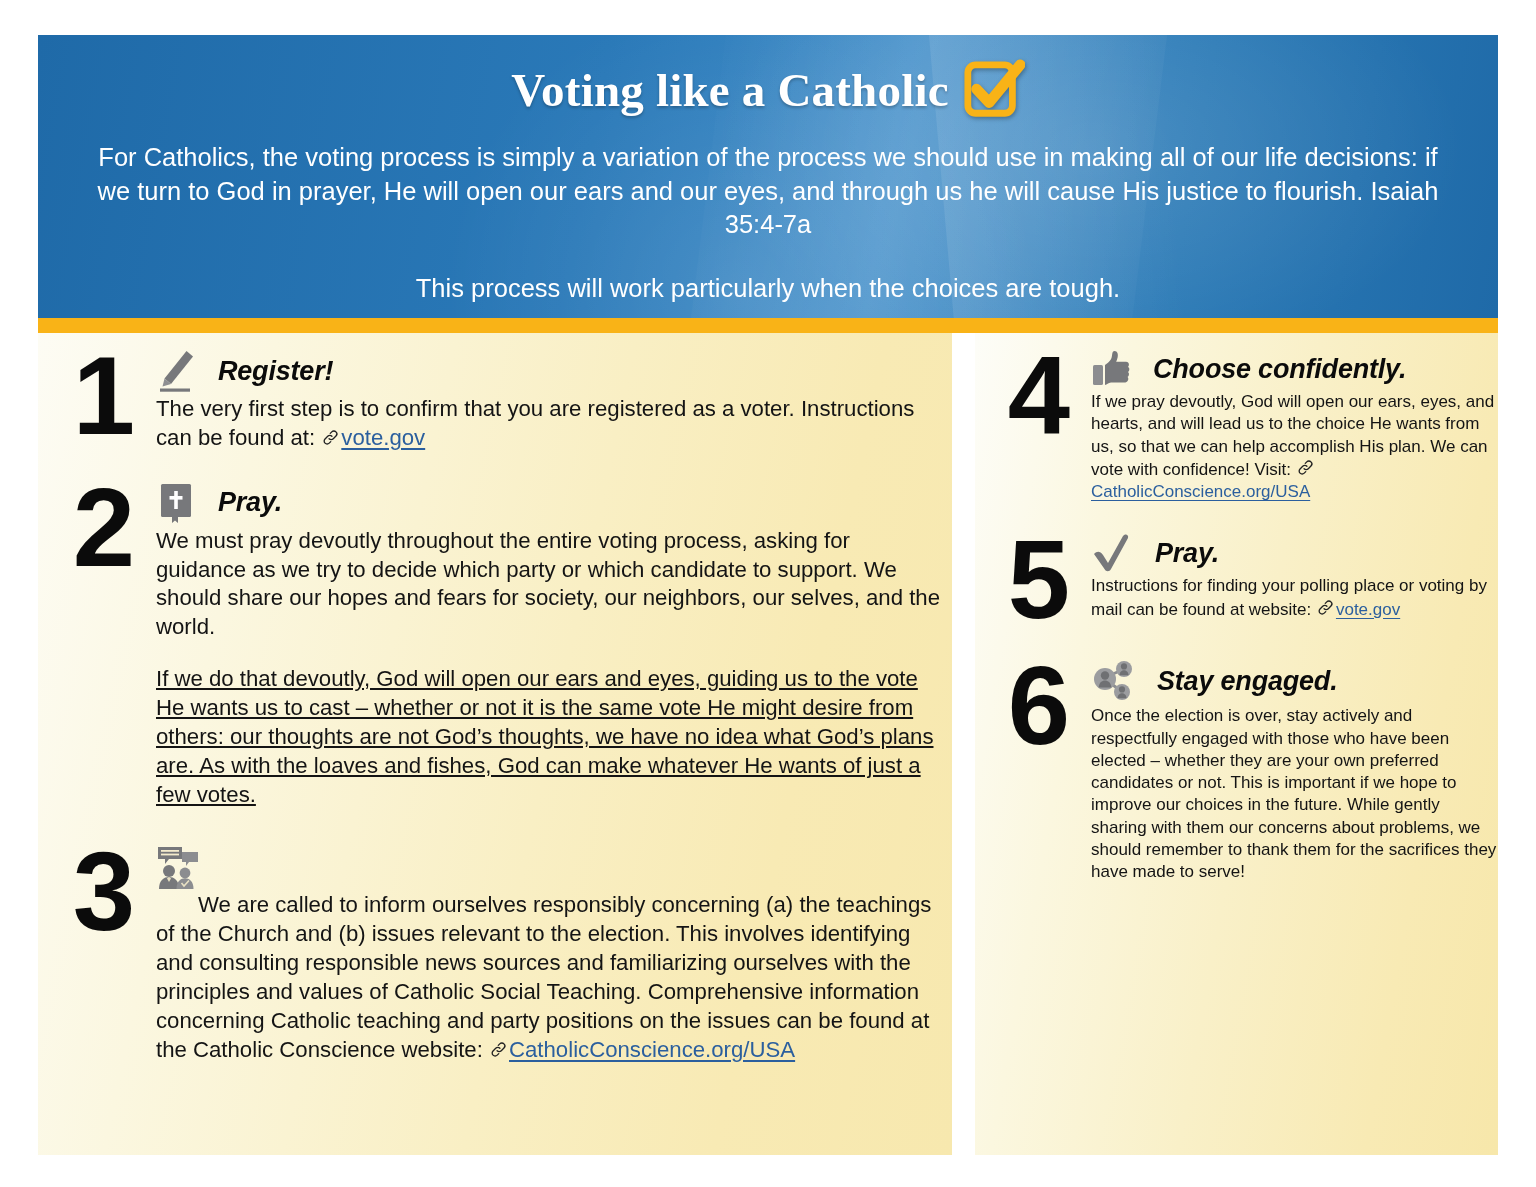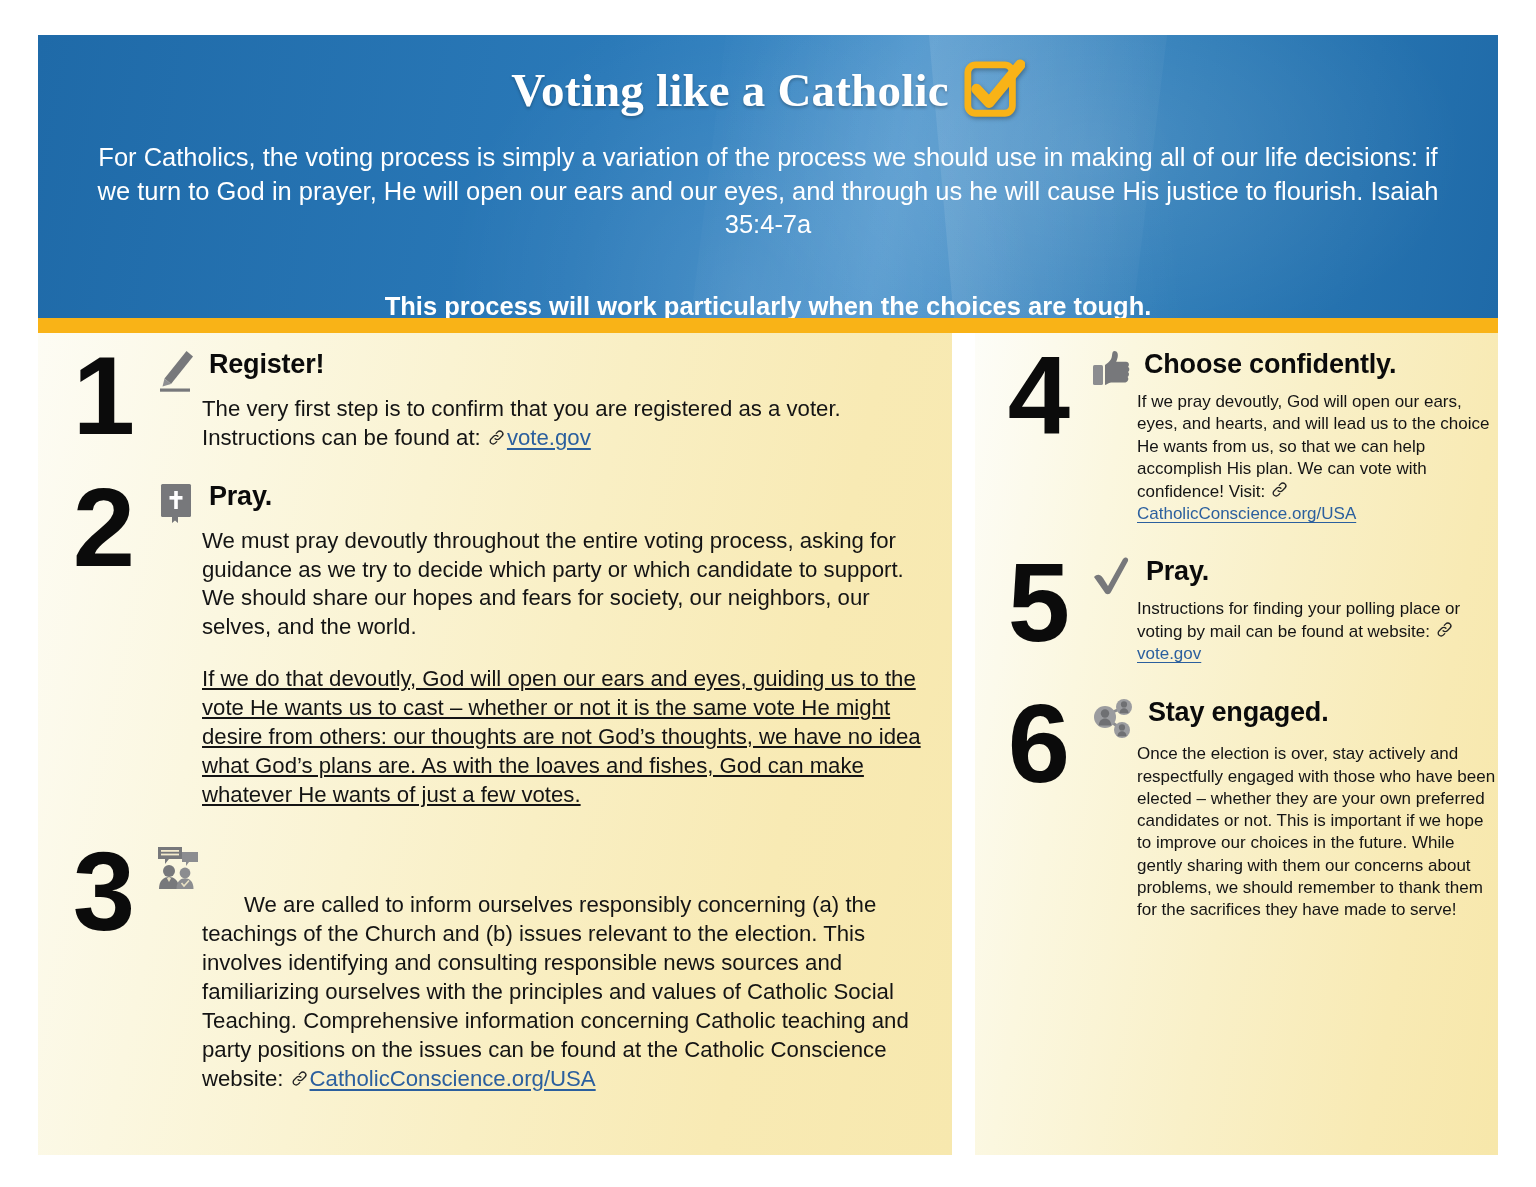--- a/index.html
+++ b/index.html
@@ -72,21 +72,21 @@
   .title-check { width: 62px; height: 62px; display: block; filter: drop-shadow(1px 2px 2px rgba(0,0,0,0.3)); }
 
   .header-para {
     color: #ffffff;
     font-size: 25.5px;
     line-height: 1.32;
     text-align: center;
     padding: 0 54px;
   }
   .header-para.p1 { margin-top: 20px; }
-  .header-para.p2 { margin-top: 48px; font-weight: bold; }
+  .header-para.p2 { margin-top: 30px; }
 
   .gold-bar {
     position: absolute;
     left: 38px;
     top: 318px;
     width: 1460px;
     height: 15px;
     background: #f9b317;
   }
 
@@ -125,35 +125,36 @@
   }
   .col-left .step-num { font-size: 112px; width: 104px; }
   .col-right .step-num { font-size: 112px; width: 104px; }
 
   .step-body { flex: 1 1 auto; min-width: 0; }
   .col-left .step-body { padding-right: 10px; }
   .col-right .step-body { padding-right: 0; }
 
   .step-head {
     display: flex;
-    gap: 13px;
+    align-items: center;
+    gap: 22px;
     margin-bottom: 2px;
+    font-style: italic;
   }
   .step-icon { flex: 0 0 auto; display: block; }
   .step-title {
     font-size: 27px;
     font-weight: 700;
     color: #0b0b0b;
     letter-spacing: -0.2px;
   }
   .step-text {
     font-size: 22.2px;
     line-height: 1.30;
     color: #141414;
-    margin-left: 46px;
   }
   .col-right .step-text { font-size: 17px; line-height: 1.31; }
   .step-text + .step-text { margin-top: 23px; text-decoration: underline; }
   .indent { display: inline-block; width: 42px; }
 
   .link {
     color: #2b5f9e;
     text-decoration: underline;
     text-underline-offset: 3px;
     cursor: pointer;

